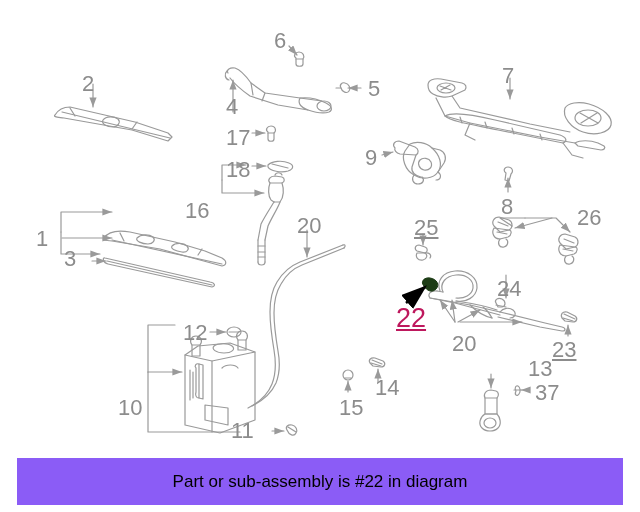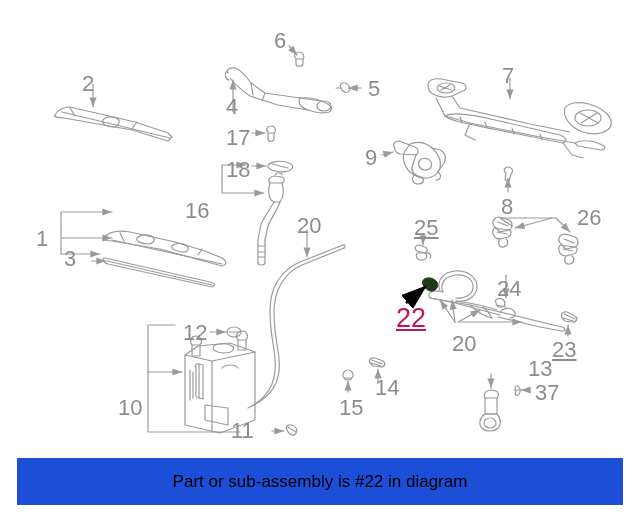--- a/index.html
+++ b/index.html
@@ -47,21 +47,21 @@
     font-weight: normal;
     text-decoration: underline;
     font-size: 27px;
   }
   #notice-banner {
     position: absolute;
     left: 17px;
     top: 458px;
     width: 606px;
     height: 47px;
-    background: #1d4ed8;
+    background: #8b5cf6;
     display: flex;
     flex-direction: column;
     align-items: center;
     justify-content: center;
   }
   #notice-banner .line {
     color: #000000;
     font-family: "Liberation Sans", sans-serif;
     font-size: 17px;
     line-height: 21px;

